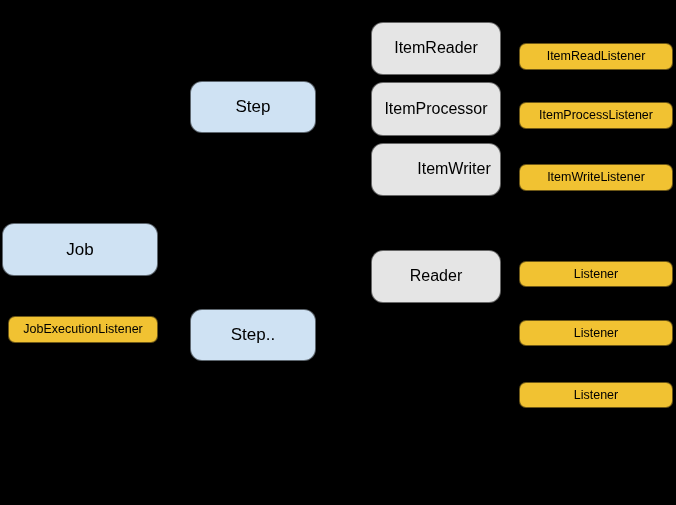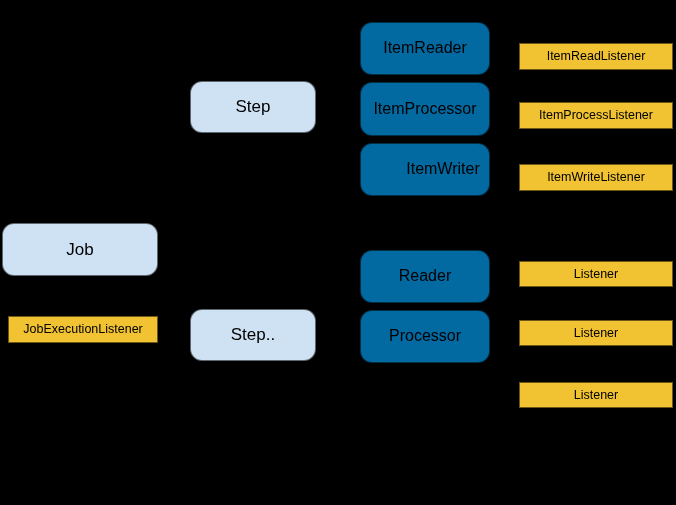--- a/index.html
+++ b/index.html
@@ -29,27 +29,28 @@
     border: 1px solid rgba(0,0,0,0.55);
   }
   
   .type-job {
     background: #cfe2f3;
     border-radius: 12px;
     font-size: 17px;
     text-align: right;
   }
   .type-component {
-    background: #0369a1;
+    background: #e5e5e5;
     border-radius: 12px;
     font-size: 16px;
+    margin-left: 11px;
   }
   .type-listener {
     background: #f1c232;
-    border-radius: 0;
+    border-radius: 7px;
     font-size: 12.5px;
   }
 </style>
 </head>
 <body>
 
 <div id="canvas">
     <div class="node type-job" style="left: 2px; top: 223px; width: 156px; height: 53px;">
       <span>Job</span>
     </div>
@@ -67,23 +68,20 @@
     </div>
     <div class="node type-component" style="left: 360px; top: 82px; width: 130px; height: 54px;">
       <span>ItemProcessor</span>
     </div>
     <div class="node type-component" style="left: 360px; top: 143px; width: 130px; height: 53px; padding-left: 36px;">
       <span>ItemWriter</span>
     </div>
     <div class="node type-component" style="left: 360px; top: 250px; width: 130px; height: 53px;">
       <span>Reader</span>
     </div>
-    <div class="node type-component" style="left: 360px; top: 310px; width: 130px; height: 53px;">
-      <span>Processor</span>
-    </div>
     <div class="node type-listener" style="left: 519px; top: 43px; width: 154px; height: 27px;">
       <span>ItemReadListener</span>
     </div>
     <div class="node type-listener" style="left: 519px; top: 102px; width: 154px; height: 27px;">
       <span>ItemProcessListener</span>
     </div>
     <div class="node type-listener" style="left: 519px; top: 164px; width: 154px; height: 27px;">
       <span>ItemWriteListener</span>
     </div>
     <div class="node type-listener" style="left: 519px; top: 261px; width: 154px; height: 26px;">

